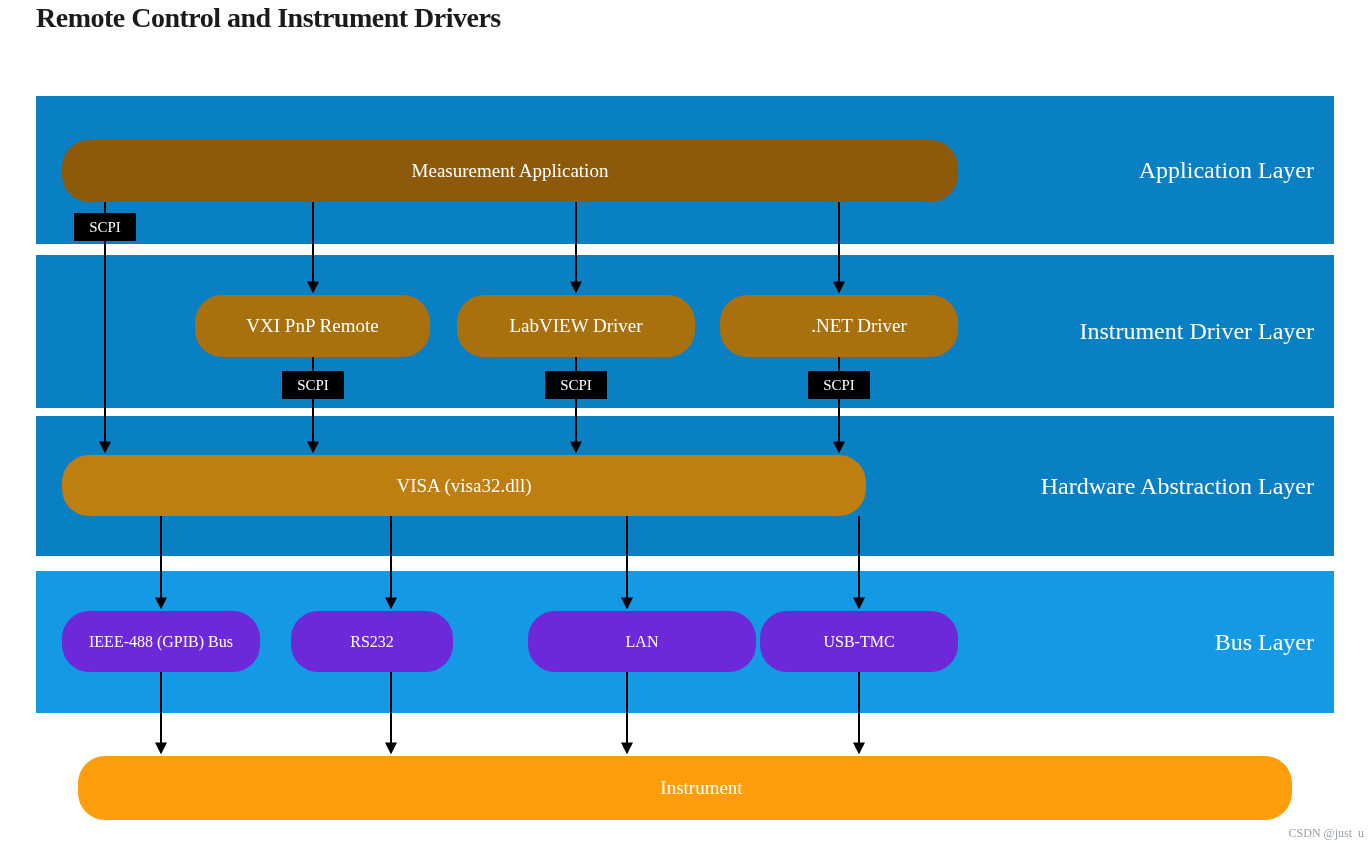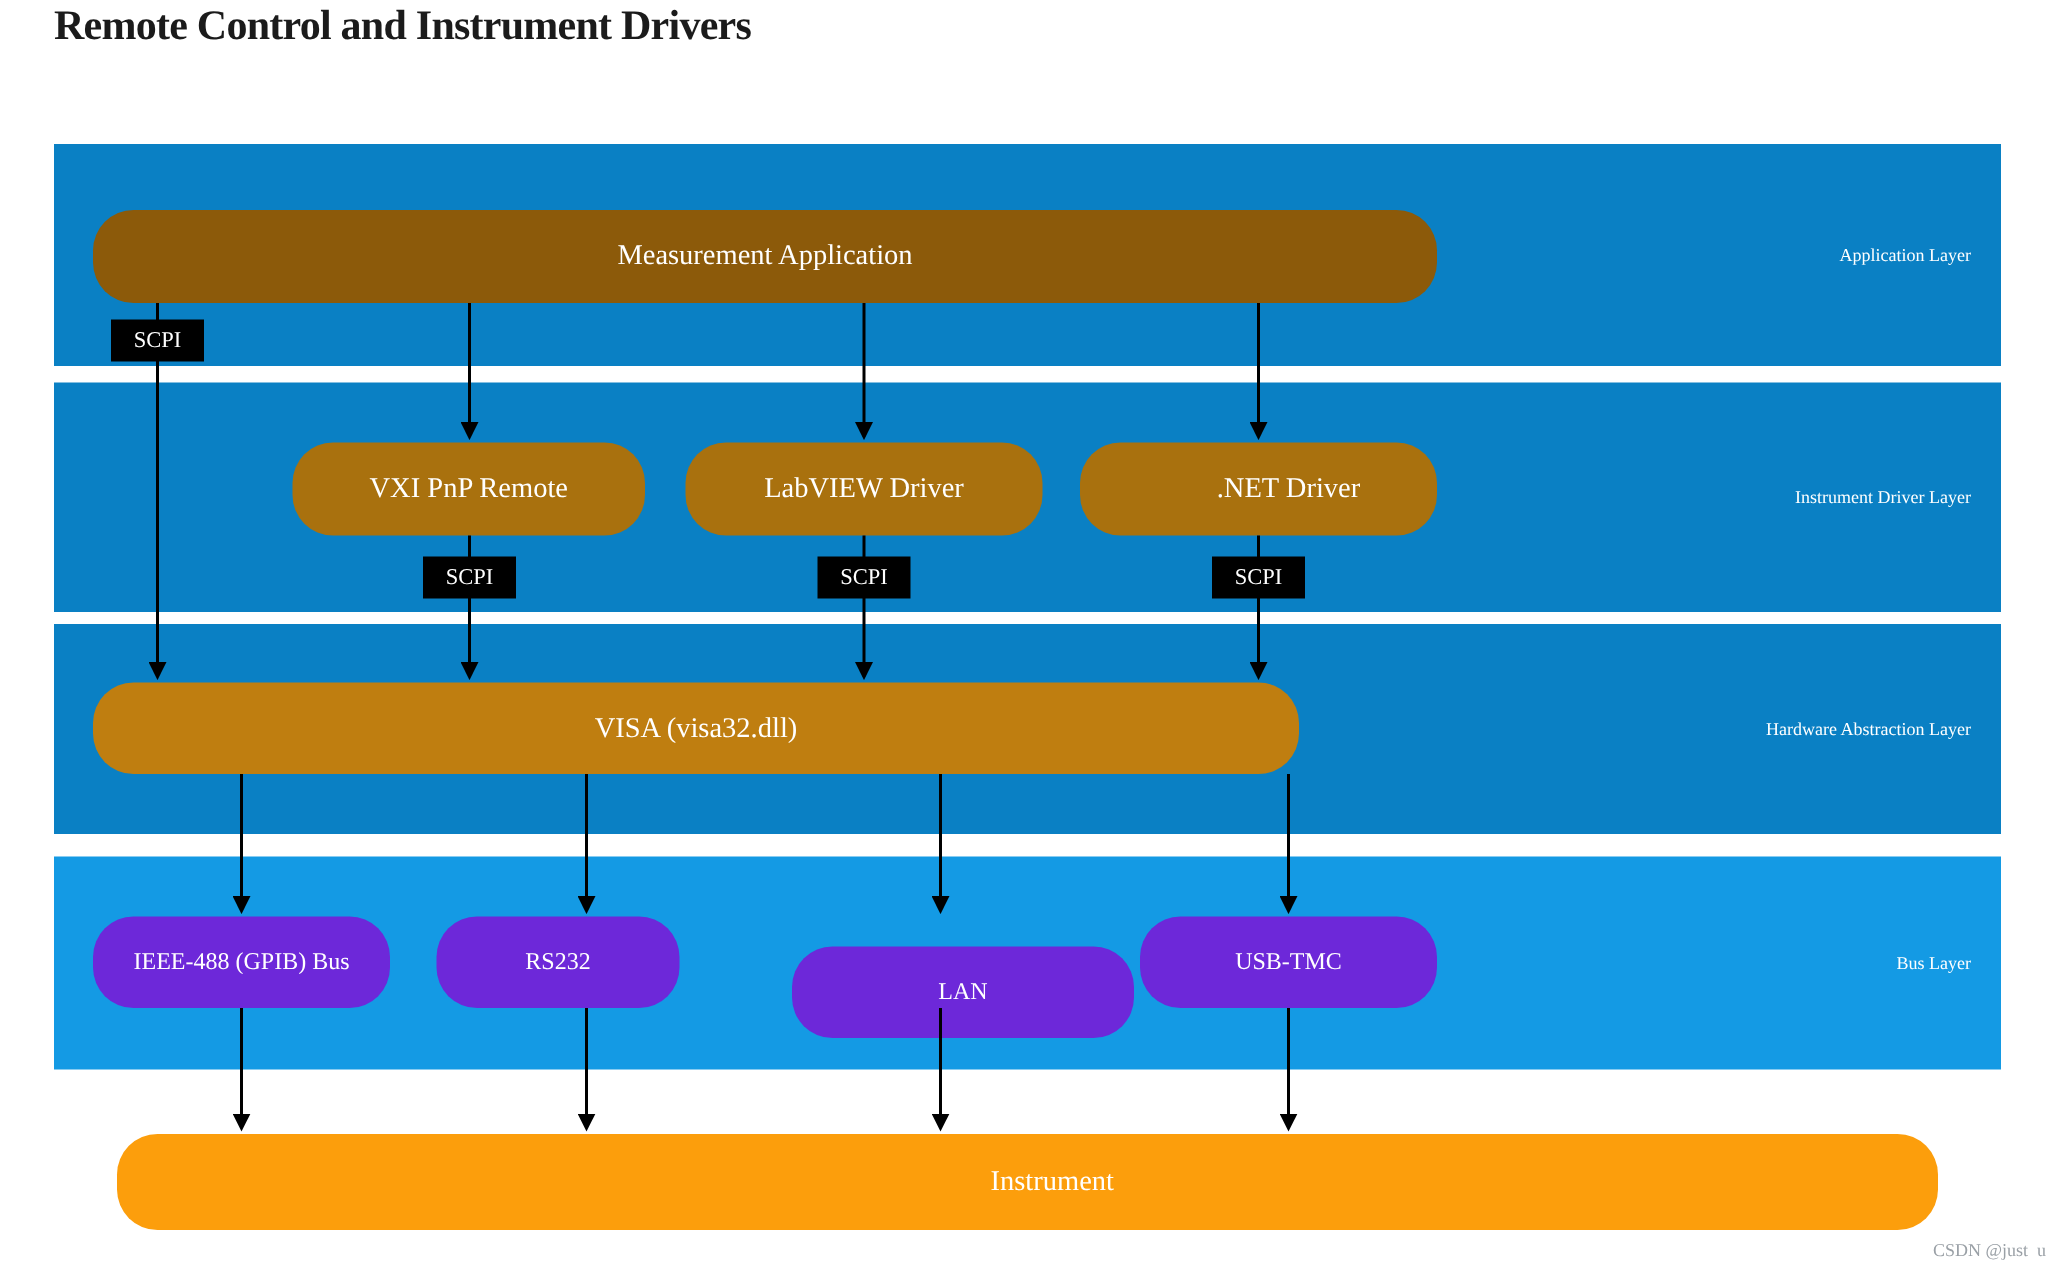--- a/index.html
+++ b/index.html
@@ -10,39 +10,39 @@
   .title{
     position:absolute;left:36px;top:2px;margin:0;
     font-size:28px;font-weight:bold;color:#1b1b1b;letter-spacing:-0.5px;
   }
   .band{
     position:absolute;left:36px;width:1298px;box-sizing:border-box;
     display:flex;align-items:center;justify-content:flex-end;padding-right:20px;
     background:#0a80c4;
   }
   .band.bus{background:#149ae4;}
-  .band-label{color:#ffffff;font-size:12px;}
+  .band-label{color:#ffffff;font-size:24px;}
   .band1{top:96px;height:148px;}
   .band2{top:255px;height:153px;}
   .band3{top:416px;height:140px;}
   .band4{top:571px;height:142px;}
   .box{
     position:absolute;display:flex;align-items:center;justify-content:center;
     color:#ffffff;font-size:19px;text-align:center;box-sizing:border-box;border-radius:27px;
   }
   .box-app{left:62px;top:140px;width:896px;height:62px;background:#8c5a0a;}
   .box-driver{top:295px;height:62px;background:#a9710e;}
   .box-vxi{left:195px;width:235px;}
   .box-labview{left:457px;width:238px;}
   .box-net{left:720px;width:238px;padding-left:40px;}
   .box-visa{left:62px;top:455px;width:804px;height:61px;background:#bf7e10;}
   .box-bus{top:611px;height:61px;background:#6d28d9;font-size:16px;}
   .box-ieee{left:62px;width:198px;}
   .box-rs232{left:291px;width:162px;}
-  .box-lan{left:528px;width:228px;margin-top:20px;}
+  .box-lan{left:528px;width:228px;}
   .box-usb{left:760px;width:198px;}
   .box-instrument{left:78px;top:756px;width:1214px;height:64px;background:#fc9e0c;padding-left:33px;}
   .scpi{
     position:absolute;width:62px;height:28px;background:#000000;color:#ffffff;
     display:flex;align-items:center;justify-content:center;font-size:15px;z-index:6;
   }
   .scpi1{left:74px;top:213px;}
   .scpi2{left:282px;top:371px;}
   .scpi3{left:545px;top:371px;}
   .scpi4{left:808px;top:371px;}

